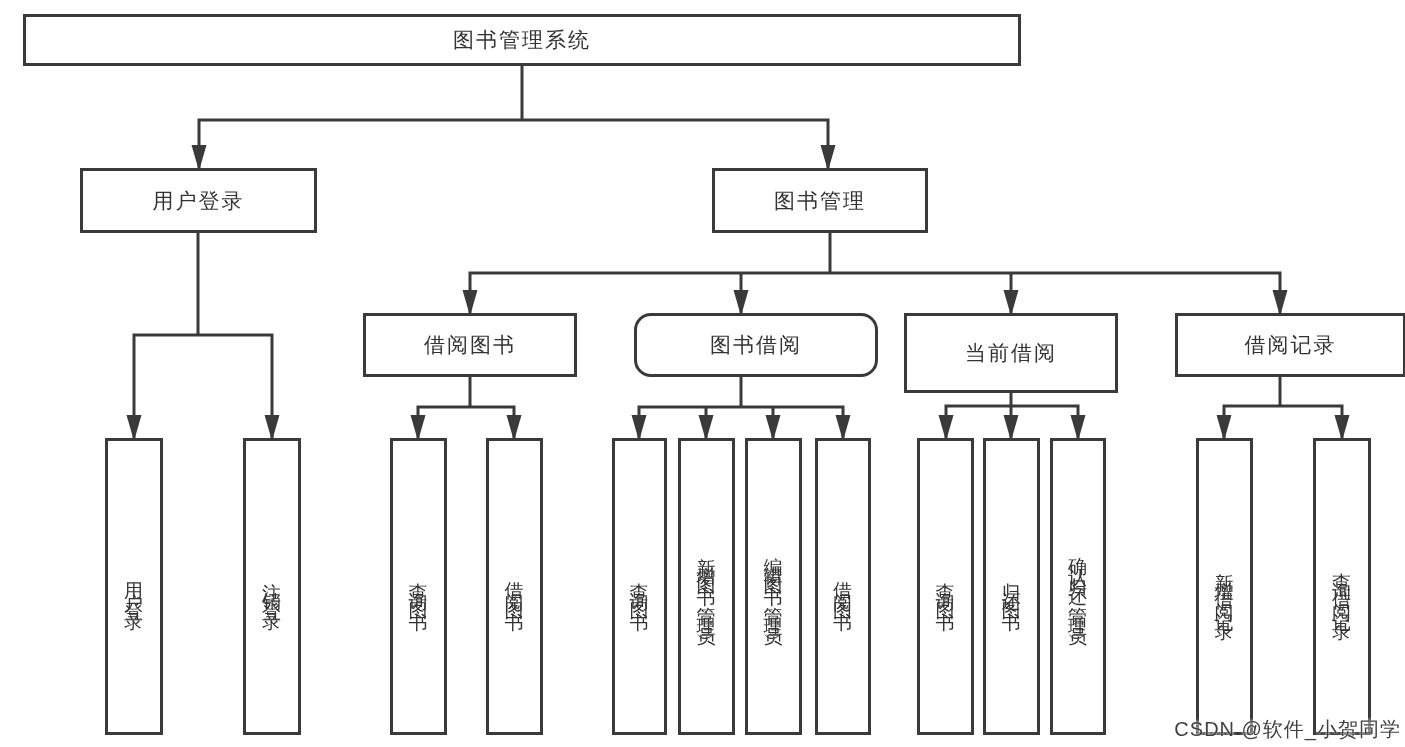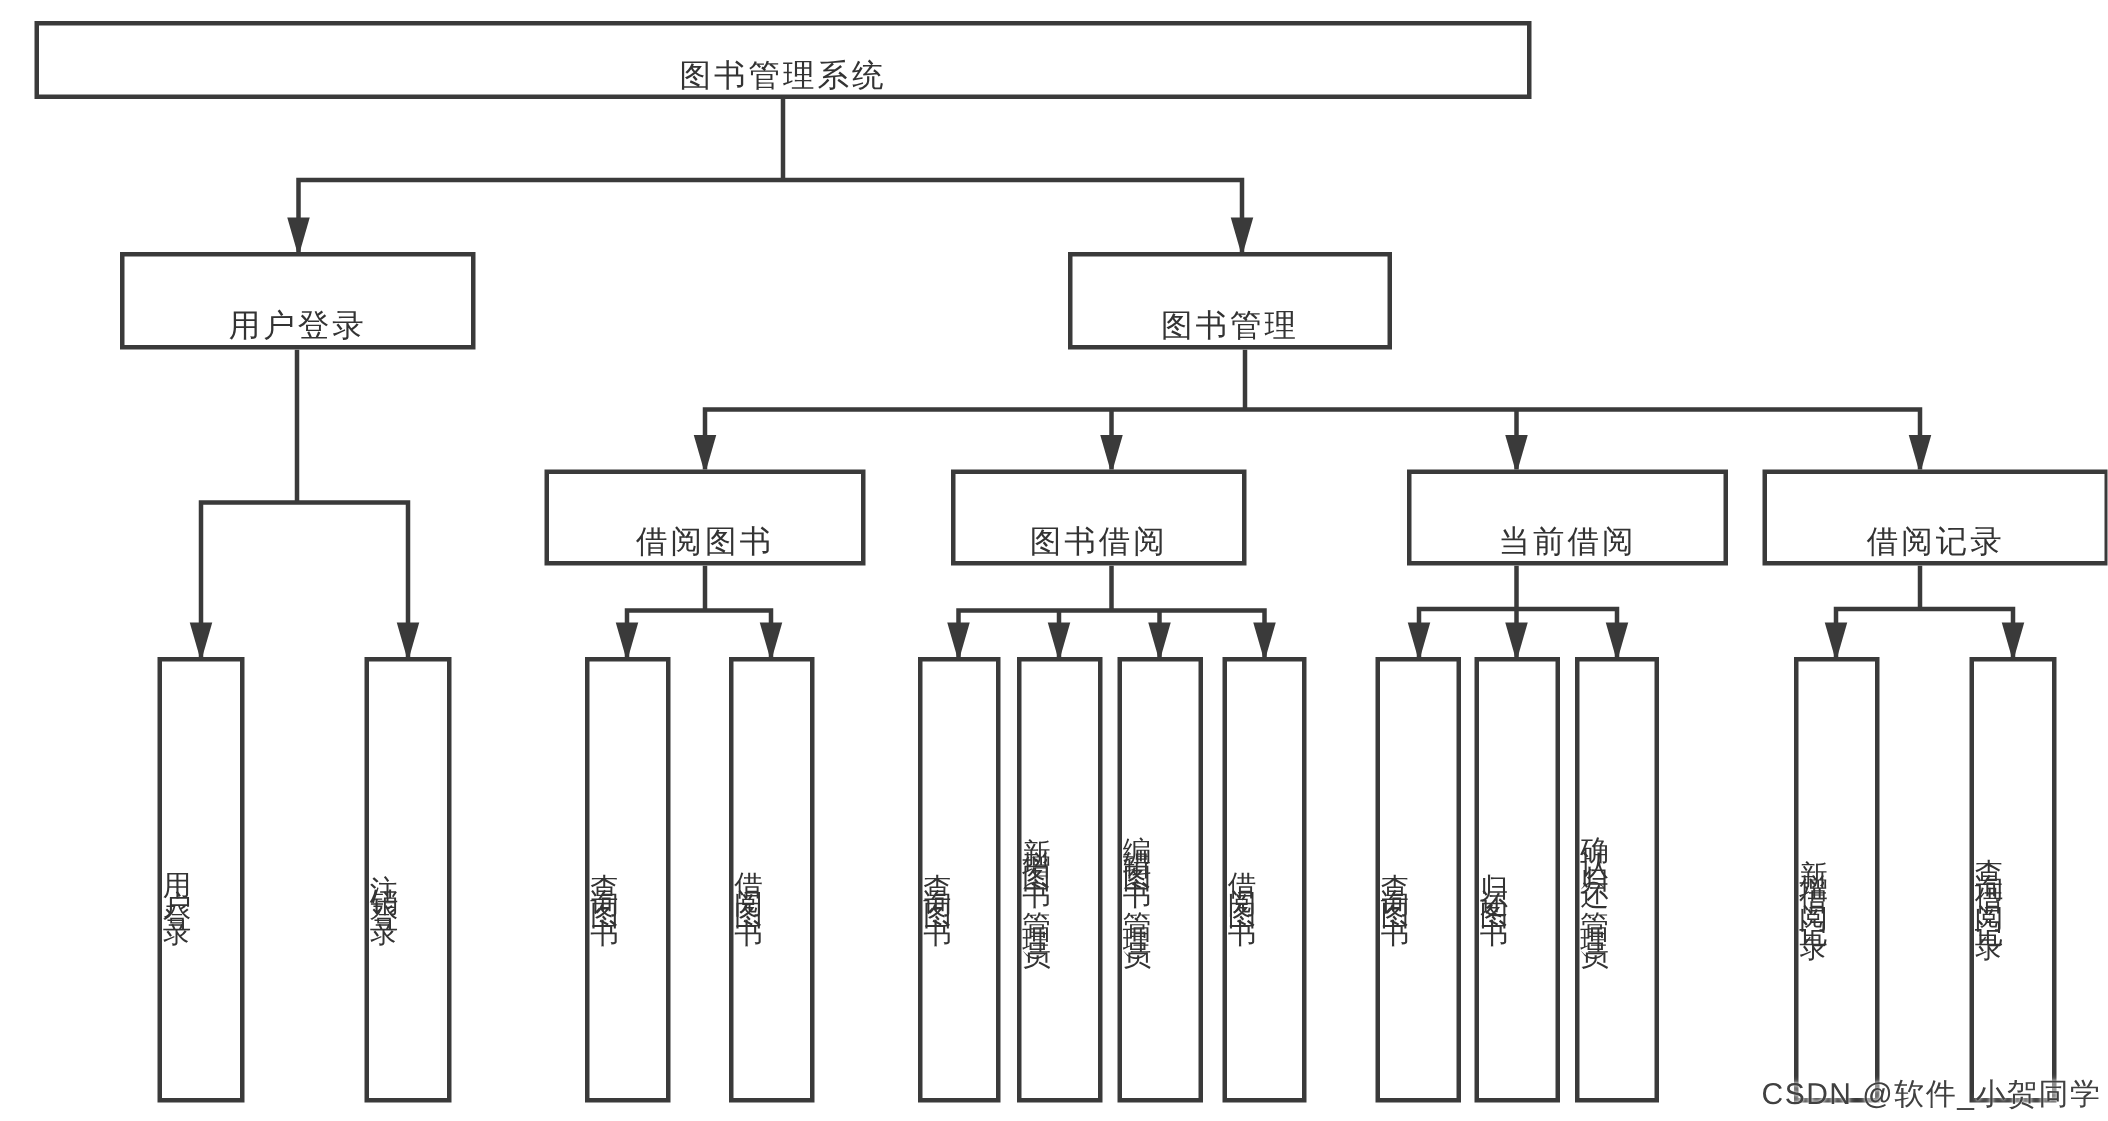--- a/index.html
+++ b/index.html
@@ -28,21 +28,21 @@
   .connectors polygon{
     fill:#3a3a3a;
     stroke:none;
   }
   .box{
     position:absolute;
     box-sizing:border-box;
     background:#ffffff;
     border:3px solid #3a3a3a;
     display:flex;
-    align-items:flex-end;
+    align-items:center;
     justify-content:center;
     color:#333333;
     font-size:21px;
     letter-spacing:2px;
     text-align:center;
     line-height:1.2;
   }
   .leaf{
     writing-mode:vertical-rl;
     text-orientation:mixed;
@@ -128,24 +128,24 @@
   <div class="box" style="left:80px;top:168px;width:237px;height:65px;">
     <span>用户登录</span>
   </div>
   <div class="box" style="left:712px;top:168px;width:216px;height:65px;">
     <span>图书管理</span>
   </div>
 
   <div class="box" style="left:363px;top:313px;width:214px;height:64px;">
     <span>借阅图书</span>
   </div>
-  <div class="box" style="left:634px;top:313px;width:197px;height:64px;">
+  <div class="box" style="left:634px;top:313px;width:244px;height:64px;border-radius:17px;">
     <span>图书借阅</span>
   </div>
-  <div class="box" style="left:904px;top:313px;width:214px;height:64px;margin-left:34px;">
+  <div class="box" style="left:904px;top:313px;width:214px;height:80px;">
     <span>当前借阅</span>
   </div>
   <div class="box" style="left:1175px;top:313px;width:231px;height:64px;">
     <span>借阅记录</span>
   </div>
 
   <div class="box leaf" style="left:105px;top:438px;width:58px;height:297px;">
     <span>用户登录</span>
   </div>
   <div class="box leaf" style="left:243px;top:438px;width:58px;height:297px;">

